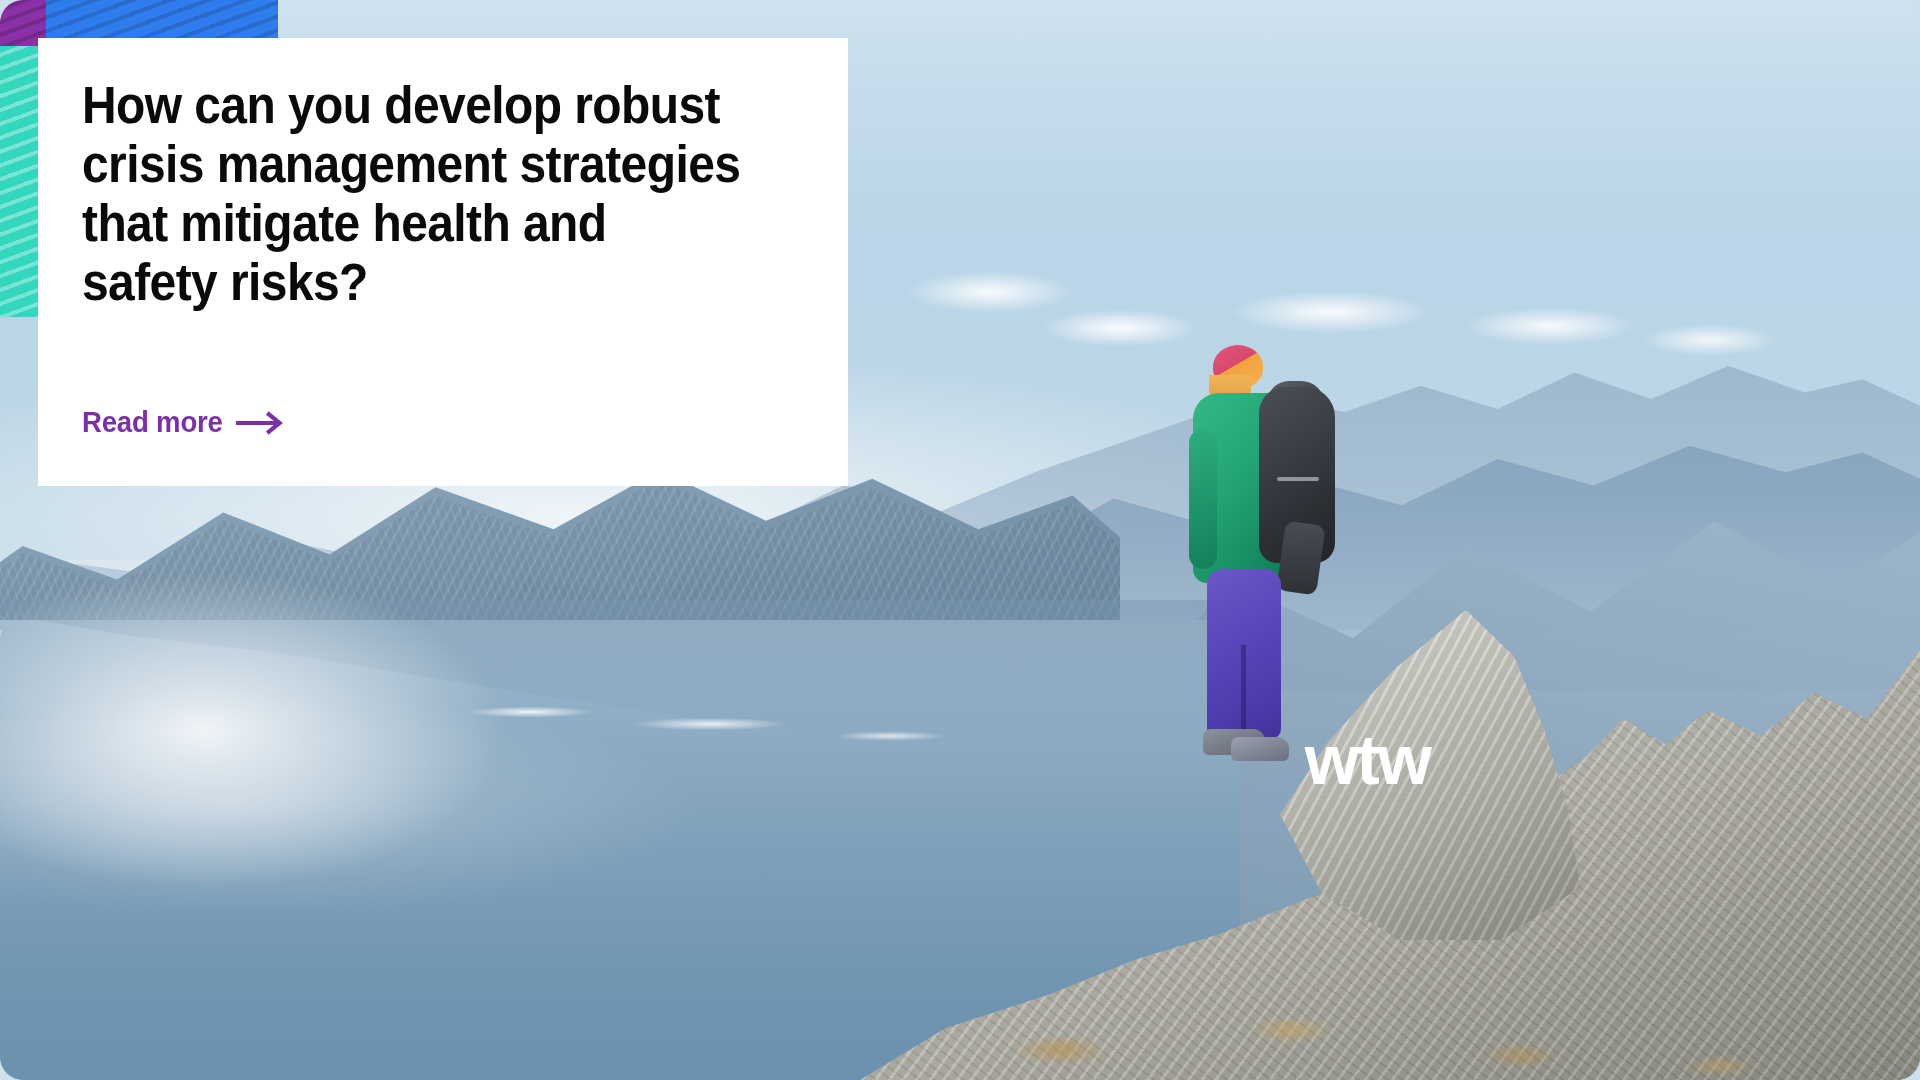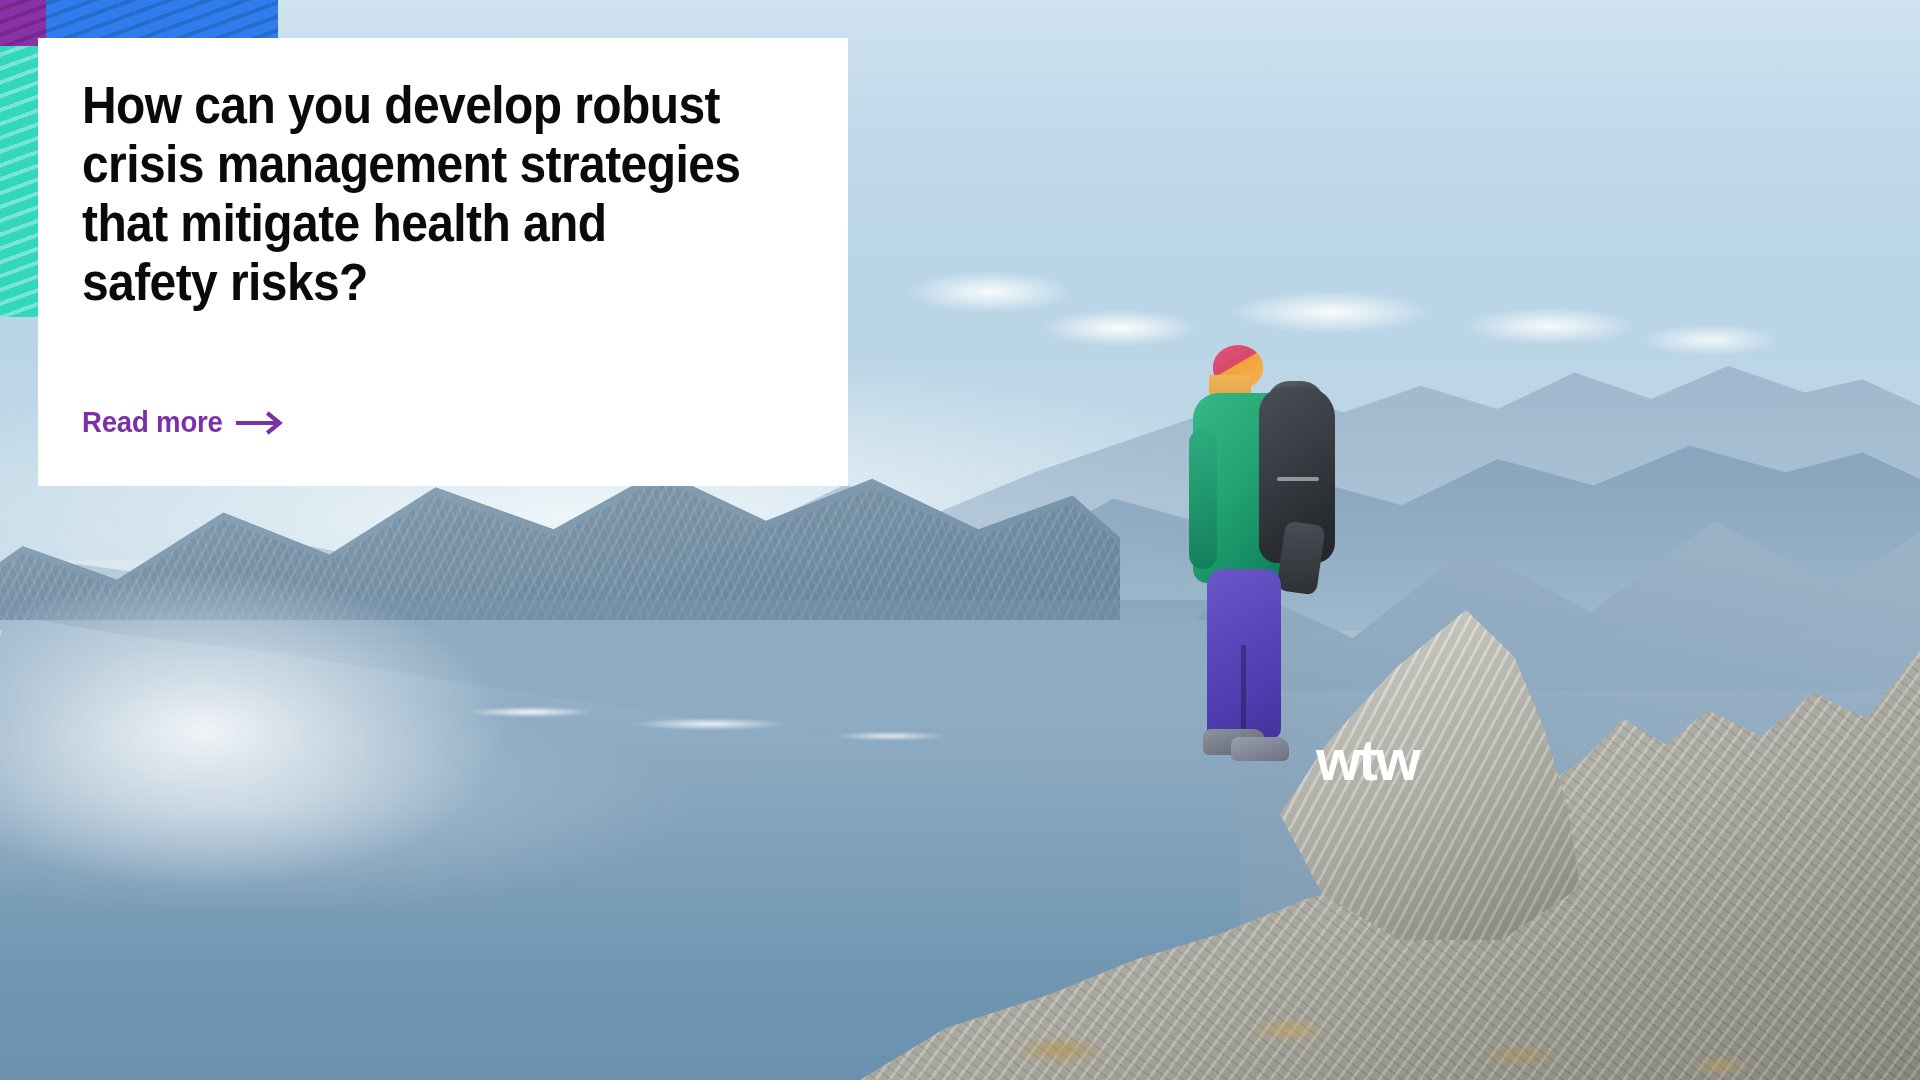--- a/index.html
+++ b/index.html
@@ -2,21 +2,21 @@
 <html><head>
 <meta charset="utf-8">
 <title>WTW Banner</title>
 <style>
   html,body{margin:0;padding:0;}
   body{
     width:1920px;height:1080px;overflow:hidden;
     font-family:"Liberation Sans","DejaVu Sans",sans-serif;
     background:#cfe0ea;
   }
-  .stage{position:relative;width:1920px;height:1080px;overflow:hidden;}
+  .stage{position:relative;width:1920px;height:1080px;overflow:hidden;border-radius:23px;}
 
   
   .photo{position:absolute;inset:0;overflow:hidden;}
 
   .sky{
     position:absolute;left:0;top:0;width:1920px;height:560px;
     background:linear-gradient(180deg,#cfe2ef 0%,#c5dcec 16%,#bdd7e9 34%,#b9d5e7 52%,#bcd6e6 70%,#c2d9e7 100%);
   }
   .sky-haze{
     position:absolute;left:0;top:300px;width:1920px;height:360px;
@@ -256,21 +256,21 @@
     cursor:pointer;
   }
   .cta-arrow{display:inline-flex;align-items:center;}
   .cta-arrow svg{display:block;}
 
   
   .logo{
     position:absolute;left:1262px;top:722px;width:210px;height:76px;
     color:#ffffff;
     font-weight:700;
-    font-size:58px;
+    font-size:70px;
     line-height:76px;
     letter-spacing:-2.5px;
     text-align:center;
     font-family:"Liberation Sans","DejaVu Sans",sans-serif;
     user-select:none;
   }
 </style>
 </head>
 <body>
 

